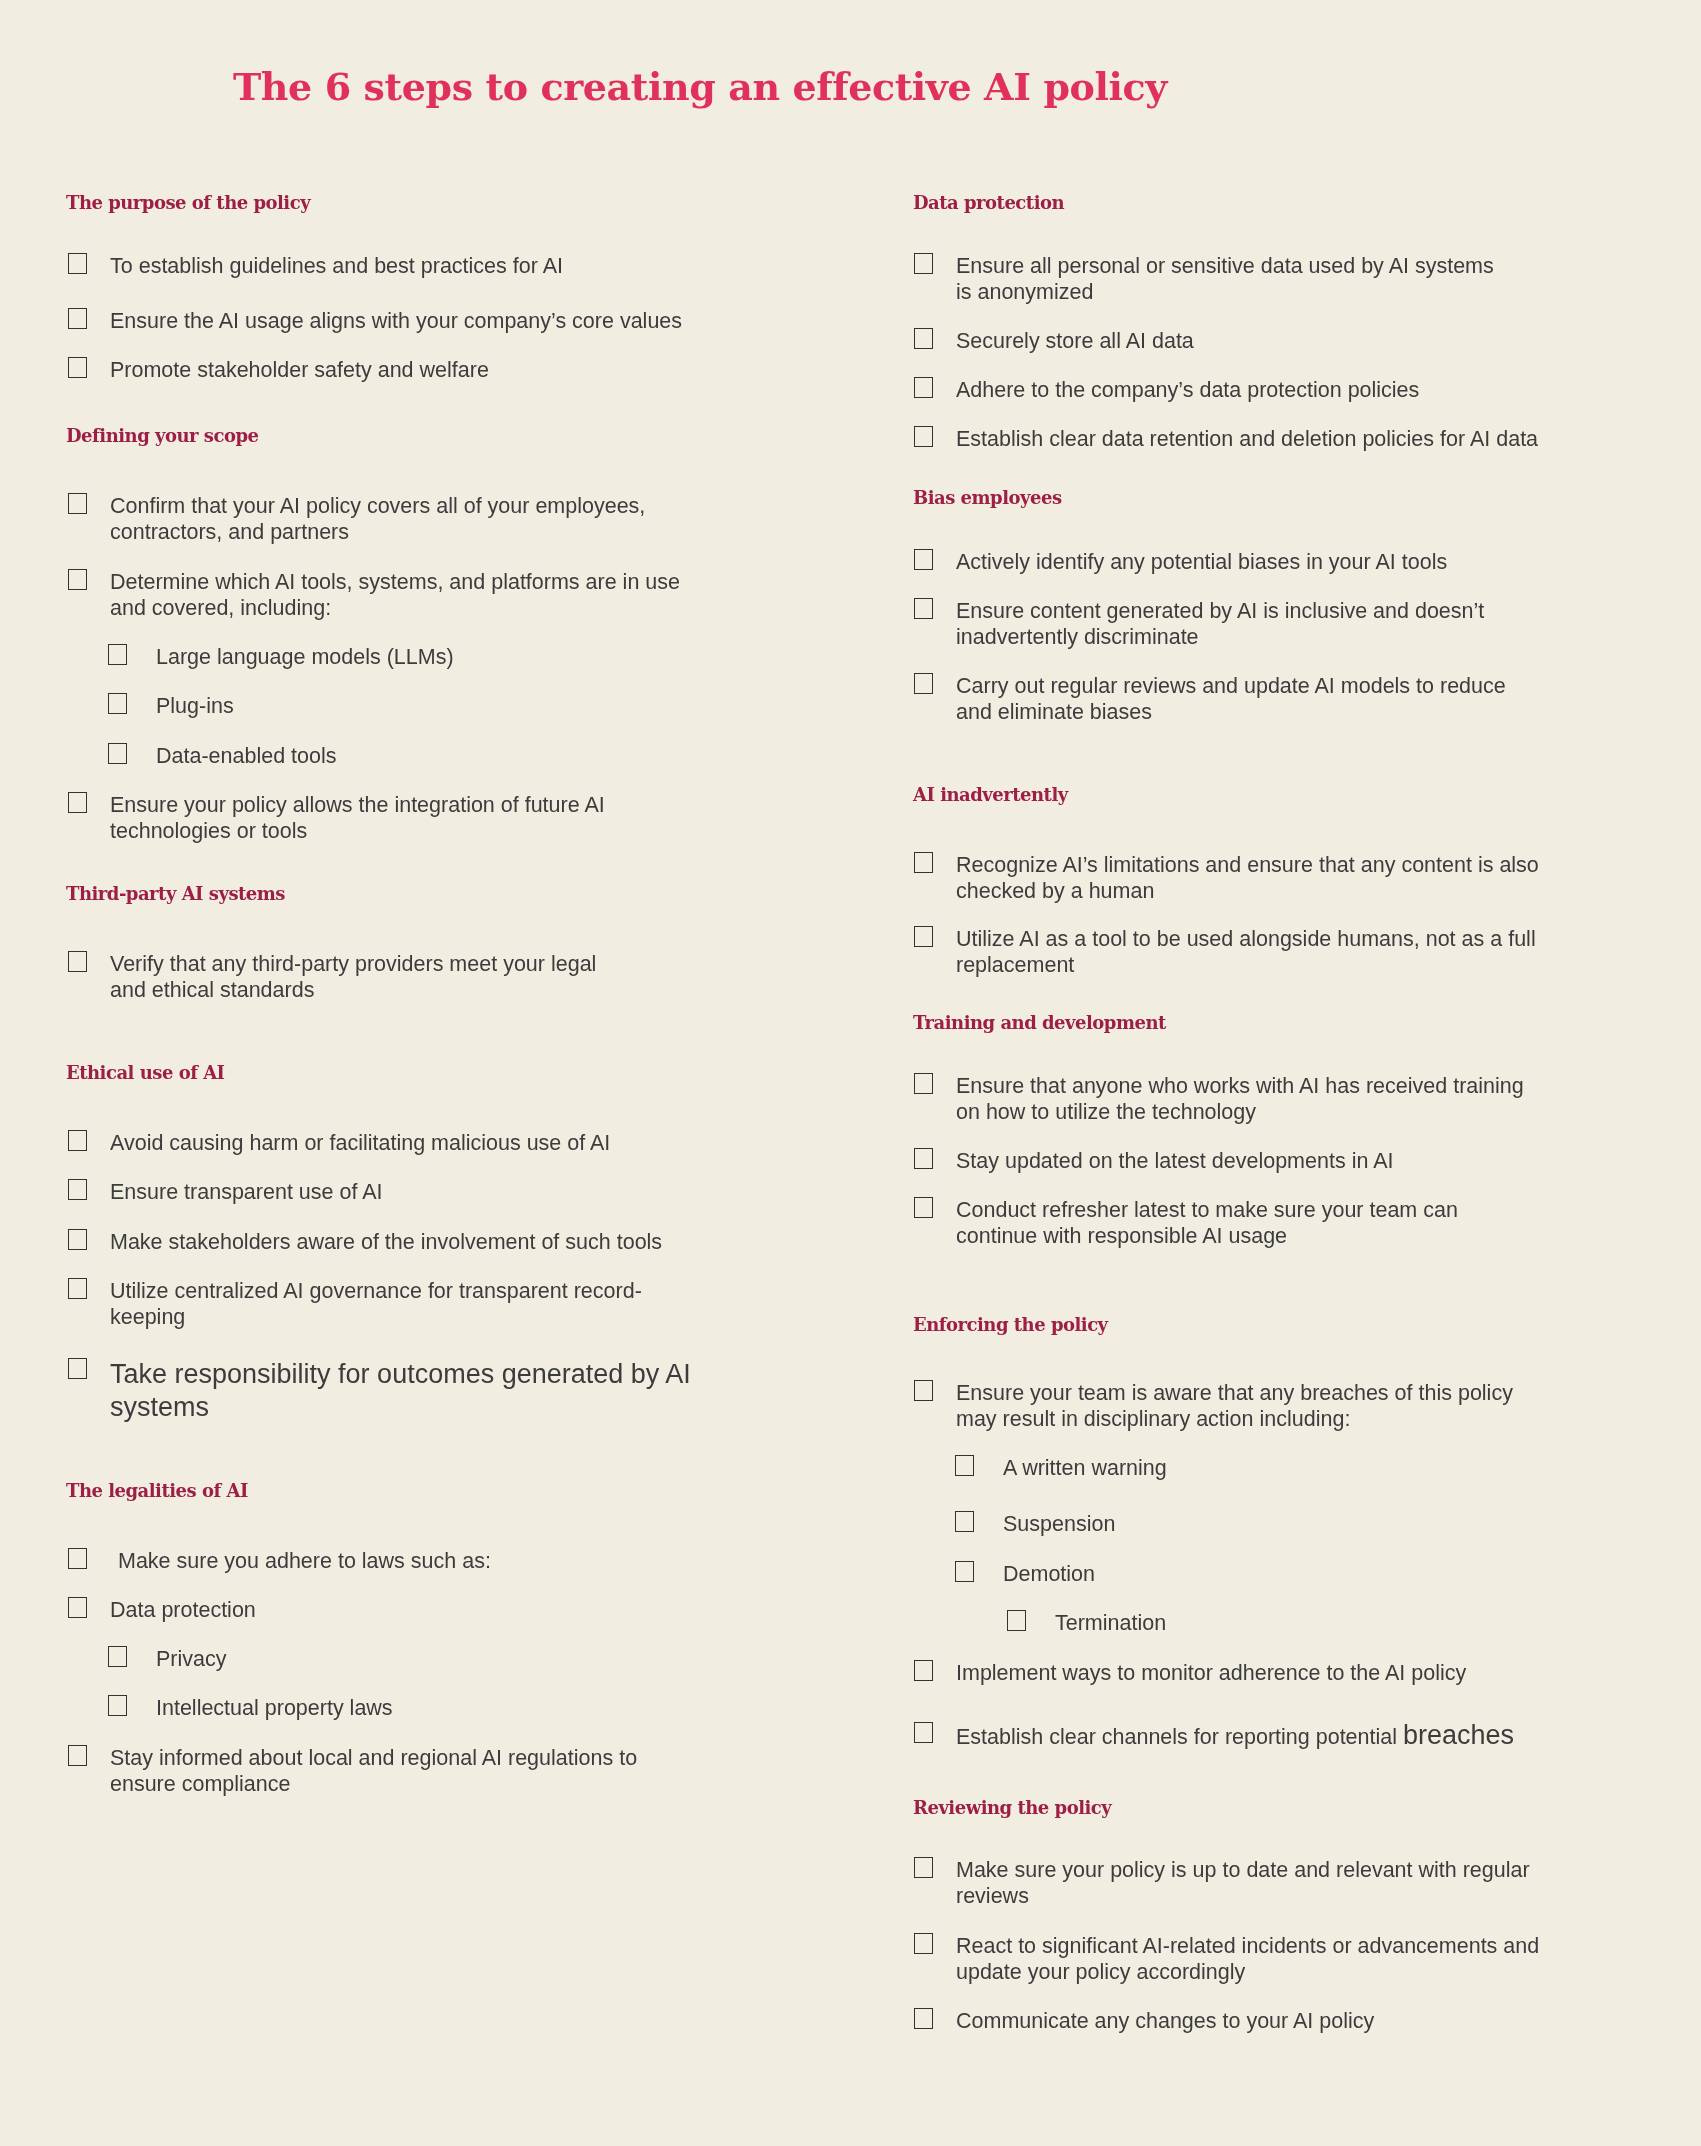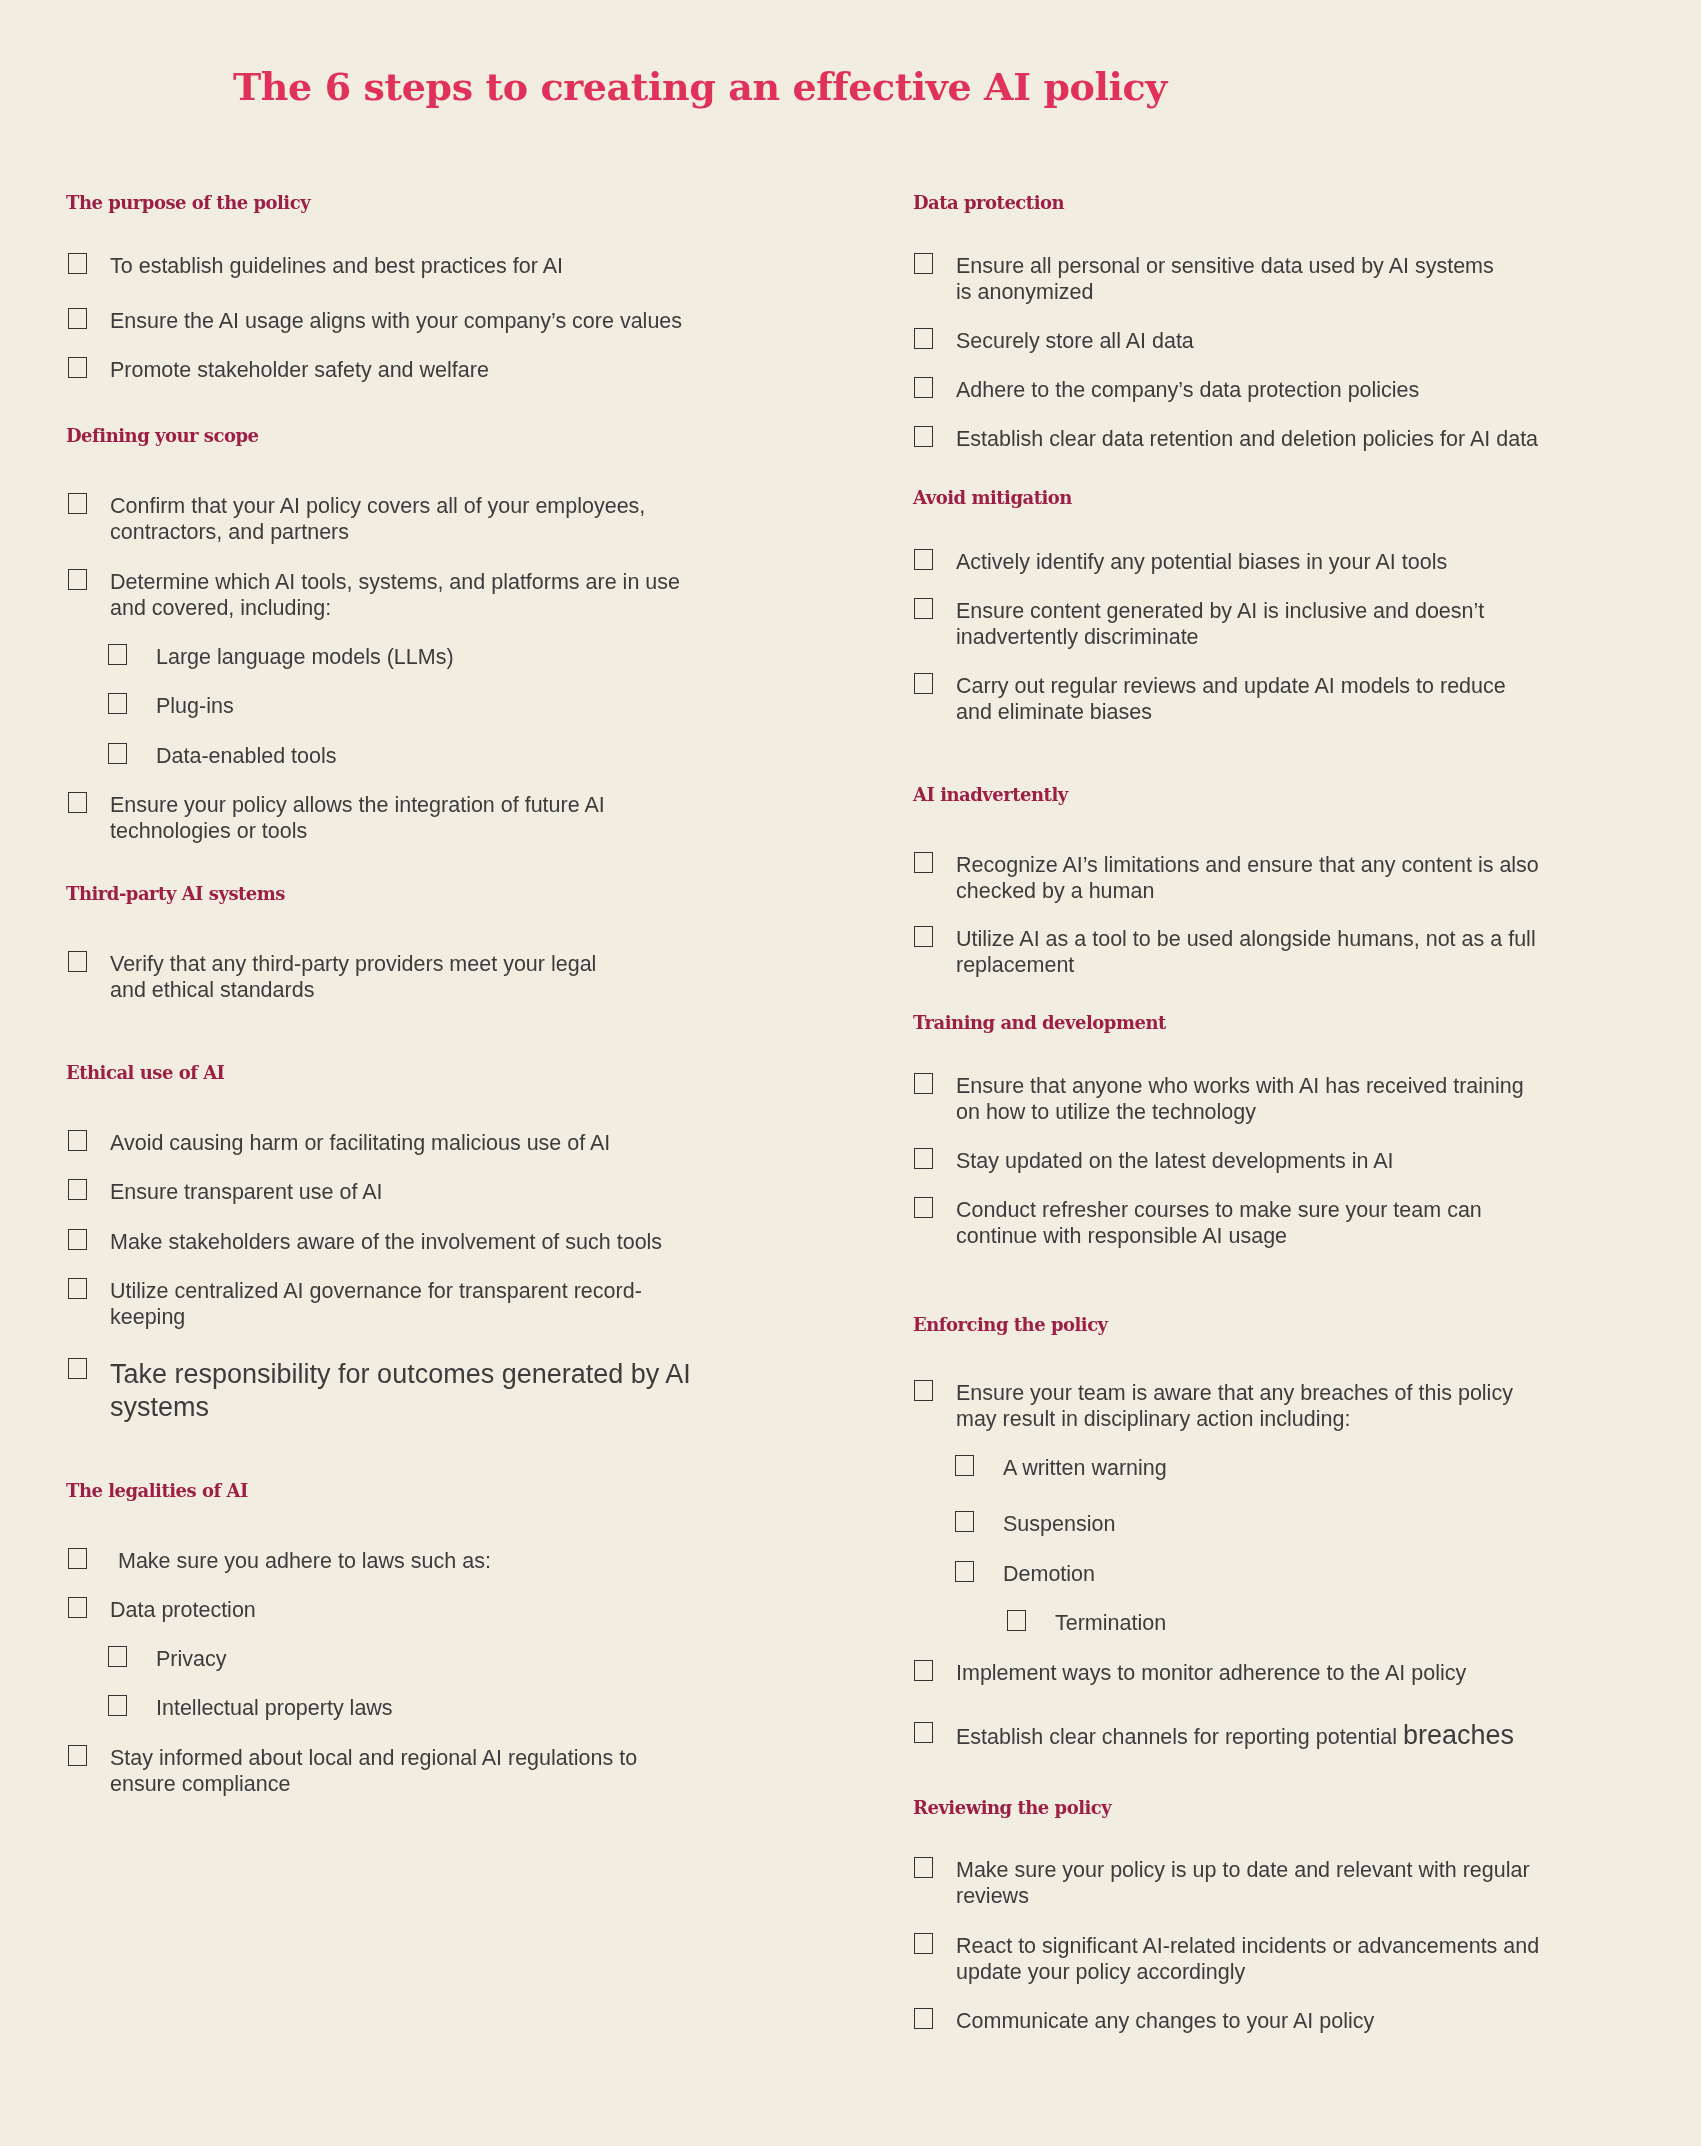--- a/index.html
+++ b/index.html
@@ -162,21 +162,21 @@
 </div>
 <div class="item" style="left:914px; top:377px;">
   <span class="box"></span>
   <span class="label">Adhere to the company’s data protection policies</span>
 </div>
 <div class="item" style="left:914px; top:426px;">
   <span class="box"></span>
   <span class="label">Establish clear data retention and deletion policies for AI data</span>
 </div>
 
-<div class="heading" style="left:913px; top:487px;">Avoid mitigation</div>
+<div class="heading" style="left:913px; top:487px;">Bias employees</div>
 <div class="item" style="left:914px; top:549px;">
   <span class="box"></span>
   <span class="label">Actively identify any potential biases in your AI tools</span>
 </div>
 <div class="item" style="left:914px; top:598px;">
   <span class="box"></span>
   <span class="label multi">Ensure content generated by AI is inclusive and doesn’t
 inadvertently discriminate</span>
 </div>
 <div class="item" style="left:914px; top:673px;">
@@ -202,21 +202,21 @@
   <span class="box"></span>
   <span class="label multi">Ensure that anyone who works with AI has received training
 on how to utilize the technology</span>
 </div>
 <div class="item" style="left:914px; top:1148px;">
   <span class="box"></span>
   <span class="label">Stay updated on the latest developments in AI</span>
 </div>
 <div class="item" style="left:914px; top:1197px;">
   <span class="box"></span>
-  <span class="label multi">Conduct refresher courses to make sure your team can
+  <span class="label multi">Conduct refresher latest to make sure your team can
 continue with responsible AI usage</span>
 </div>
 
 <div class="heading" style="left:913px; top:1314px;">Enforcing the policy</div>
 <div class="item" style="left:914px; top:1380px;">
   <span class="box"></span>
   <span class="label multi">Ensure your team is aware that any breaches of this policy
 may result in disciplinary action including:</span>
 </div>
 <div class="item sub" style="left:955px; top:1455px;">

